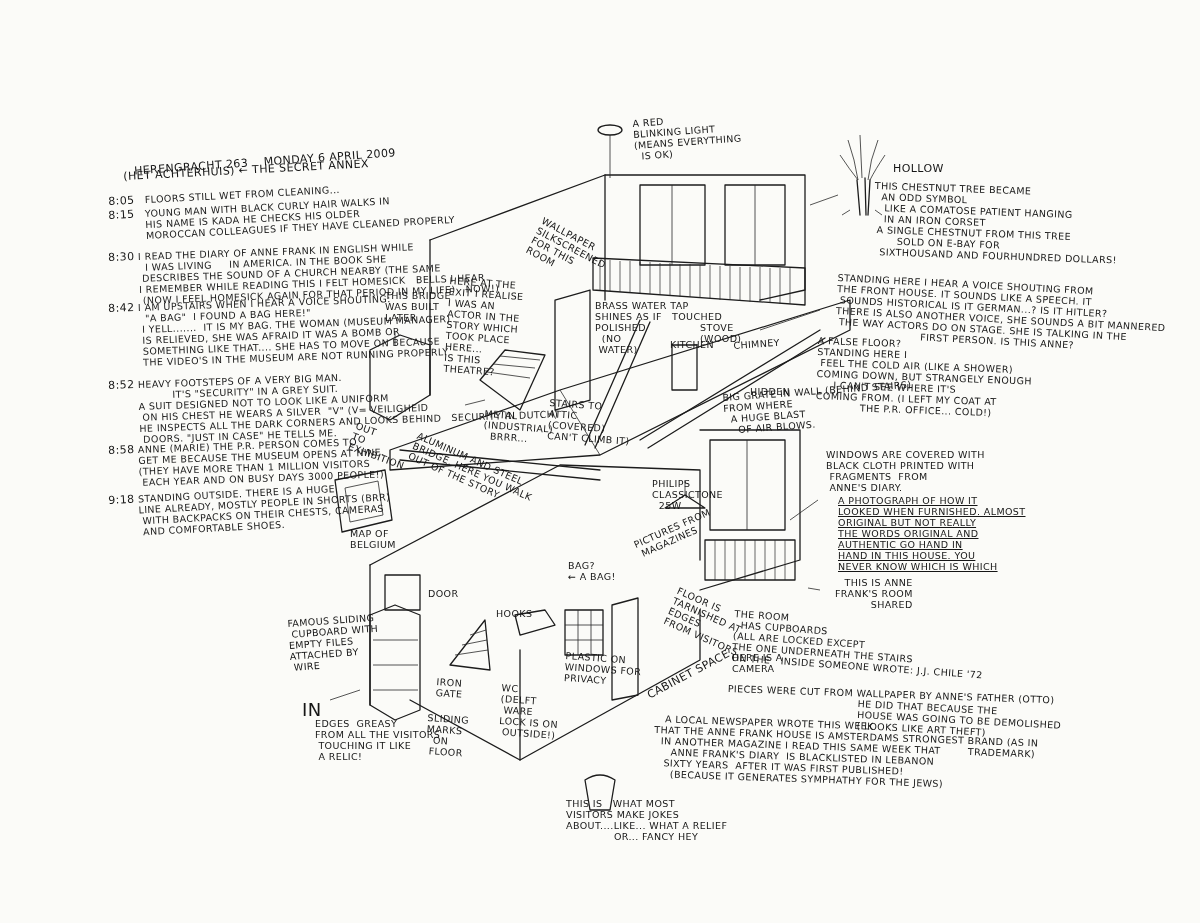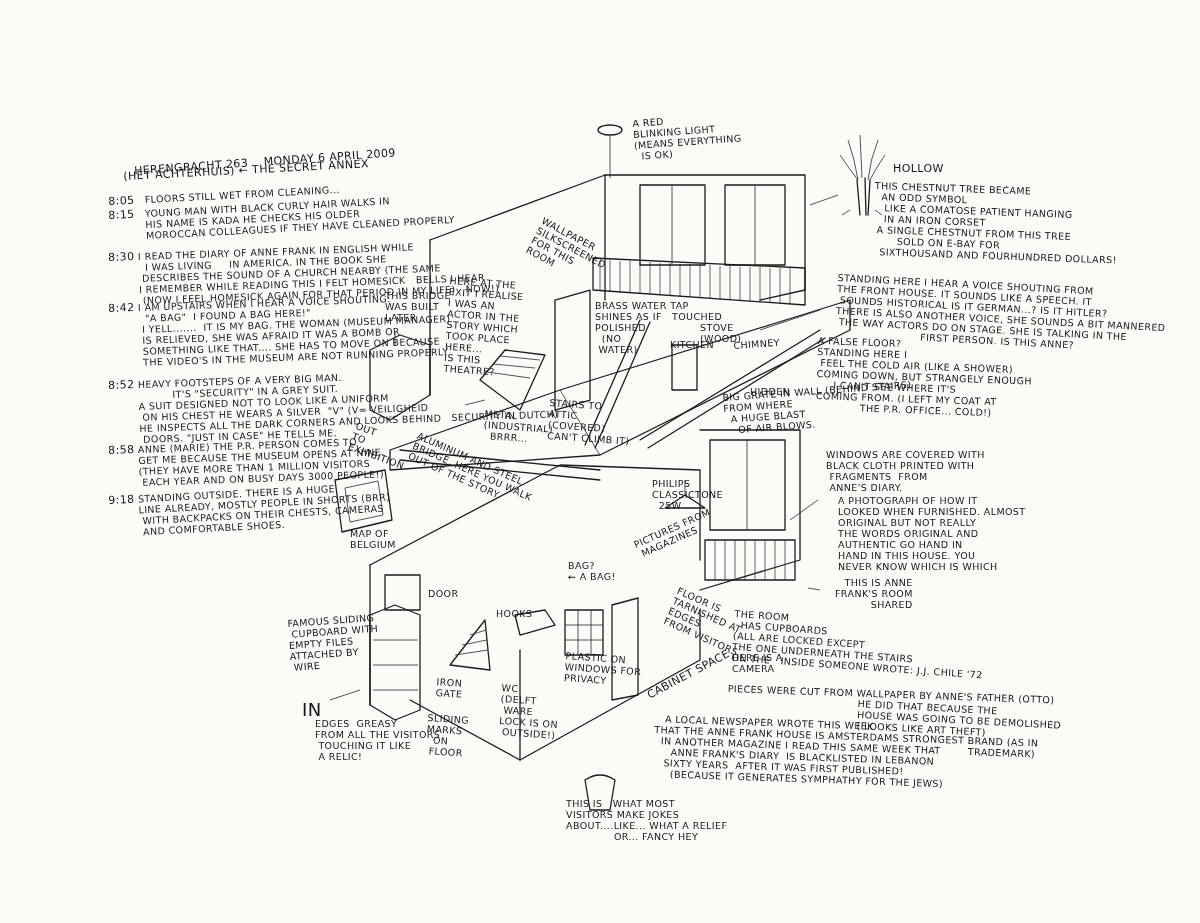--- a/index.html
+++ b/index.html
@@ -283,21 +283,21 @@
 Standing here I
  feel the cold air (like a shower)
 coming down, but strangely enough
      I can't see where it's
 coming from. (I left my coat at
              the P.R. office... cold!)</div>
 <div class="note" style="left:826px;top:443px;margin-top:6px;">Windows are covered with
 black cloth printed with
  fragments  from
  Anne's diary.</div>
-<div class="note" style="left:838px;top:495px;">A photograph of how it
+<div class="note" style="left:838px;top:495px;text-decoration:underline;">A photograph of how it
 looked when furnished. Almost
 original but not really
 the words original and
 authentic go hand in
 hand in this house. You
 never know which is which</div>
 <div class="note" style="left:835px;top:577px;text-align:right;">This is Anne
 Frank's room
       shared</div>
 

